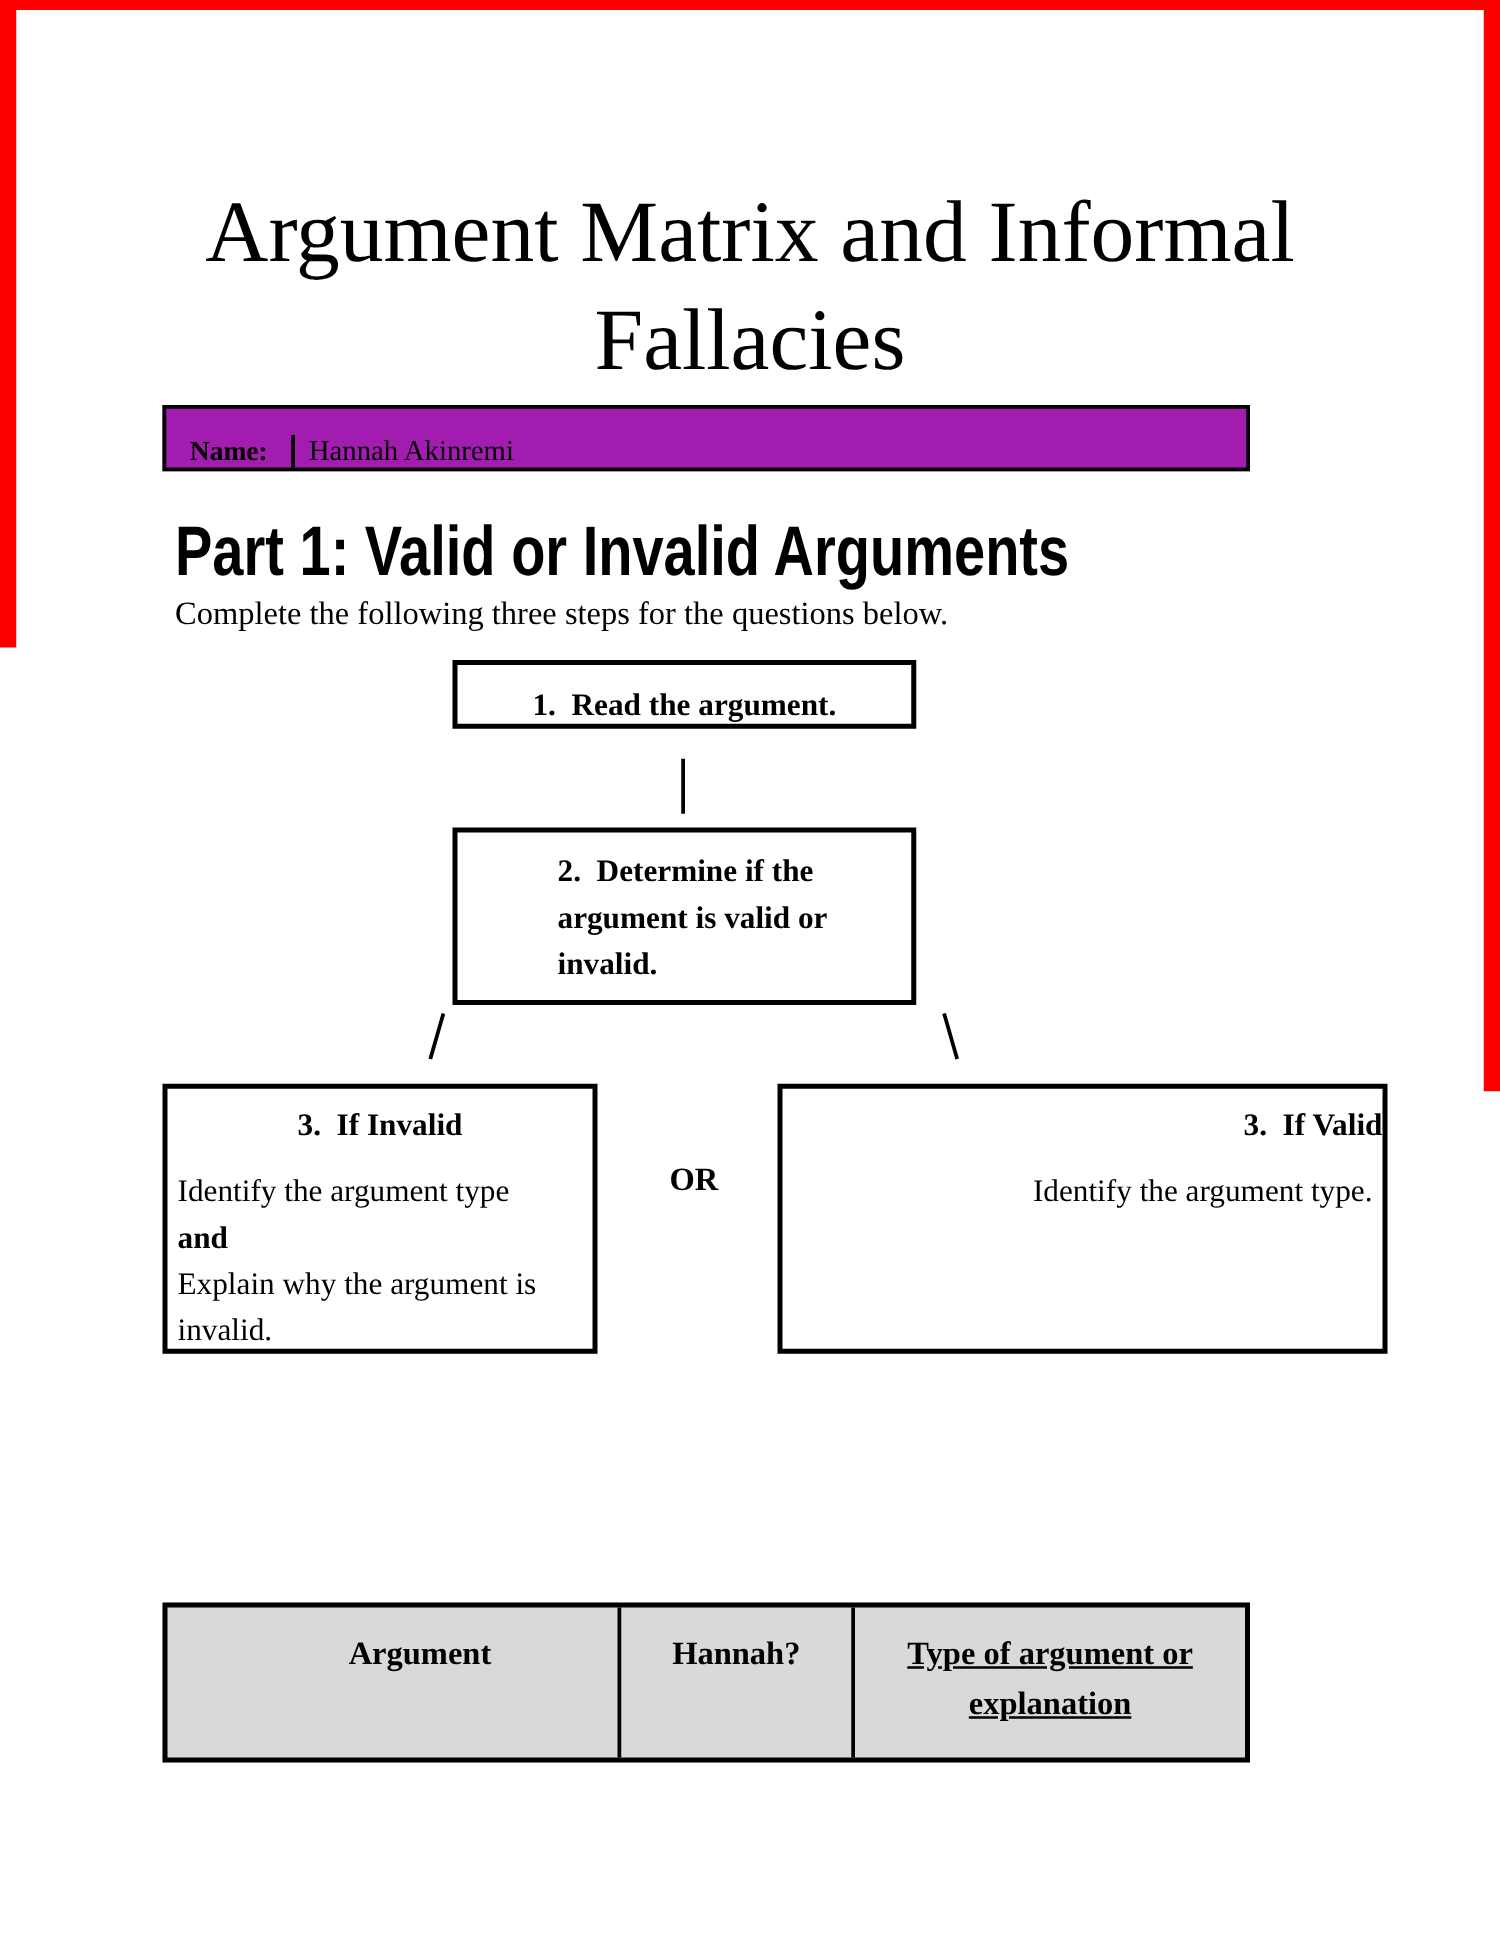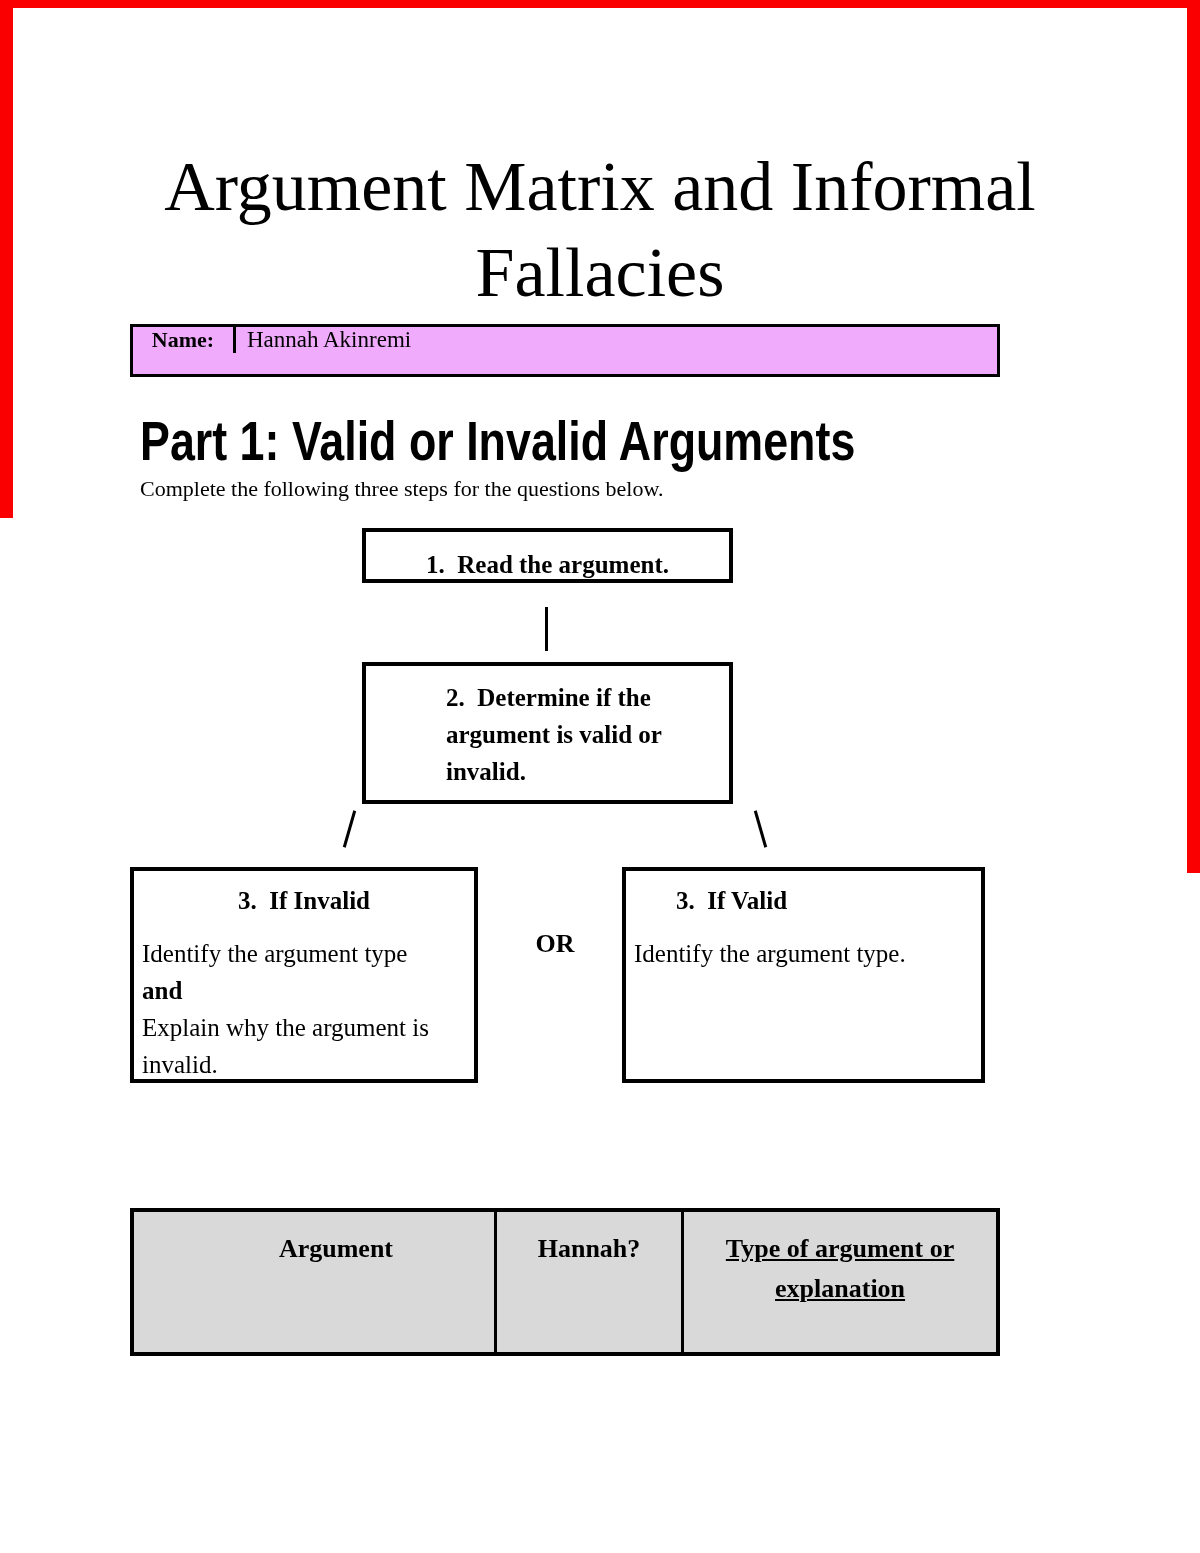--- a/index.html
+++ b/index.html
@@ -16,57 +16,57 @@
   .edge-top{left:0;top:0;width:1200px;height:8px;}
   .edge-left{left:0;top:0;width:13px;height:518px;}
   .edge-right{left:1187px;top:0;width:13px;height:873px;}
 
   
   .doc-title{position:absolute;left:0;top:144px;width:1200px;text-align:center;
     font-size:70px;line-height:86px;font-weight:normal;}
 
   
   .name-box{position:absolute;left:130px;top:324px;width:870px;height:53px;
-    border:3px solid #000;display:flex;align-items:flex-start;background:#f0abfc;}
+    border:3px solid #000;display:flex;align-items:flex-end;background:#a21caf;}
   .name-label-cell{width:103px;border-right:3px solid #000;display:flex;
     align-items:center;justify-content:center;font-weight:bold;font-size:22px;}
   .name-value-cell{flex:1;display:flex;align-items:center;padding-left:11px;font-size:23px;}
 
   
   .part-heading{position:absolute;left:140px;top:408px;font-family:"Liberation Sans",sans-serif;
     font-weight:bold;font-size:56px;white-space:nowrap;transform:scaleX(0.8);transform-origin:0 50%;}
-  .intro-text{position:absolute;left:140px;top:476px;font-size:22px;}
+  .intro-text{position:absolute;left:140px;top:476px;font-size:26px;}
 
   
   .flow-box{position:absolute;border:4px solid #000;background:#fff;font-size:25px;font-weight:bold;}
   .box-step1{left:362px;top:528px;width:371px;height:55px;display:flex;align-items:flex-end;justify-content:center;}
   .box-step1 .line{white-space:pre;}
   .box-step2{left:362px;top:662px;width:371px;height:142px;padding:13px 6px 0 80px;line-height:37px;}
   .box-step2 .line{white-space:pre;}
 
   .connector-v{position:absolute;left:545px;top:607px;width:3px;height:44px;background:#000;}
   .slash{position:absolute;width:3px;height:38px;background:#000;}
   .slash-left{left:348px;top:810px;transform:rotate(16deg);}
   .slash-right{left:759px;top:810px;transform:rotate(-16deg);}
 
   .box-invalid{left:130px;top:867px;width:348px;height:216px;}
-  .box-valid{left:622px;top:867px;width:363px;height:216px;}
+  .box-valid{left:622px;top:867px;width:488px;height:216px;text-align:right;}
   .branch-heading{margin-top:14px;font-weight:bold;font-size:25px;line-height:32px;white-space:pre;}
   .box-invalid .branch-heading{text-align:center;}
   .box-valid .branch-heading{padding-left:50px;}
   .branch-body{margin-top:18px;padding:0 8px;font-weight:normal;font-size:25px;line-height:37px;}
   .branch-body .line{white-space:pre;}
   .branch-body .bold{font-weight:bold;}
 
   .or-label{position:absolute;left:510px;top:929px;width:90px;text-align:center;
     font-weight:bold;font-size:26px;}
 
   
   .note-text{position:absolute;left:146px;top:1176px;font-size:22px;}
-  .example-table{position:absolute;left:130px;top:1208px;width:870px;height:148px;
+  .example-table{position:absolute;left:130px;top:1282px;width:870px;height:128px;
     border:4px solid #000;background:var(--table-header-bg);display:flex;padding-left:44px;}
   .th-cell{padding-top:17px;text-align:center;font-weight:bold;font-size:26px;line-height:40px;}
   .th-argument{width:334px;border-right:3px solid #000;}
   .th-valid{width:196px;border-right:3px solid #000;}
   .th-type{width:326px;padding-left:8px;padding-right:8px;text-decoration:underline;}
 </style>
 </head>
 <body>
 
 <div class="page">

